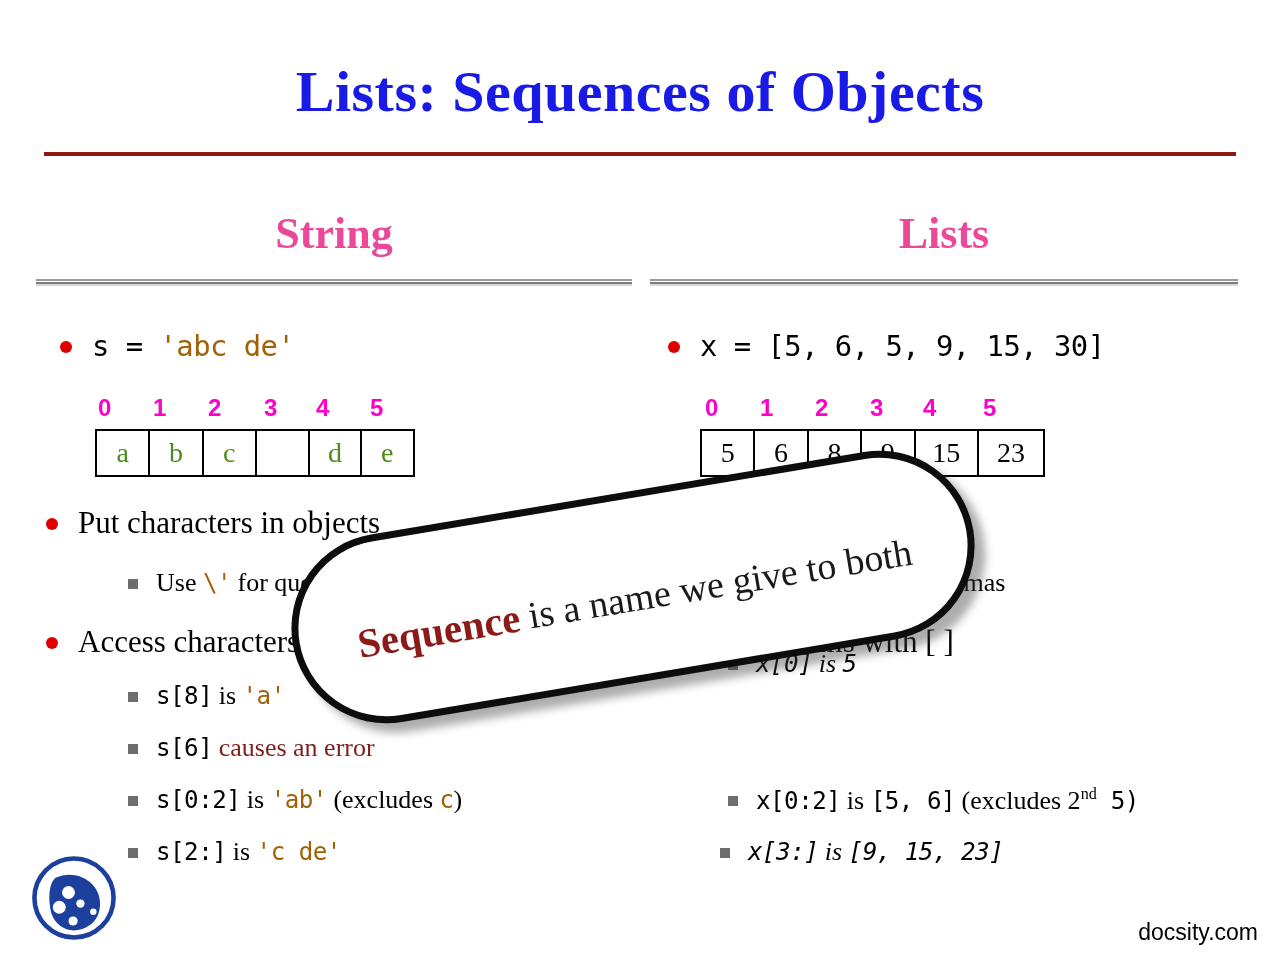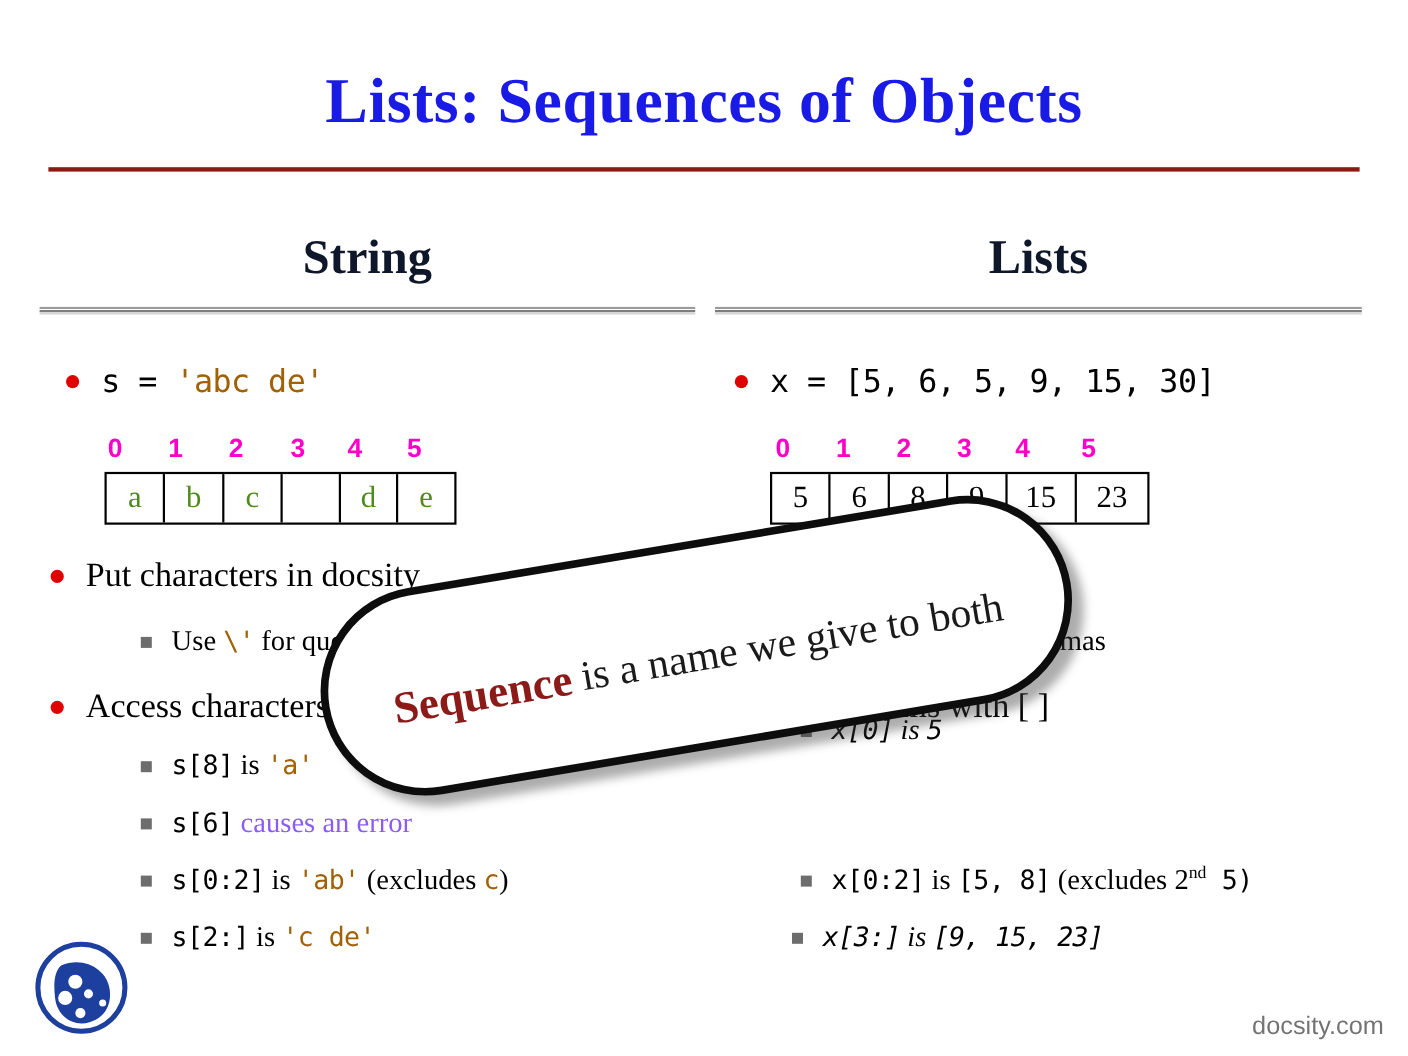--- a/index.html
+++ b/index.html
@@ -43,21 +43,21 @@
     height: 4px;
     background: #8b1a12;
   }
 
   
   .col-heading {
     position: absolute;
     font-family: "Liberation Serif", serif;
     font-weight: bold;
     font-size: 44px;
-    color: #0f172a;
+    color: #ec4899;
     text-align: center;
     white-space: nowrap;
   }
   #heading-string { top: 208px; left: 36px;  width: 596px; }
   #heading-list   { top: 208px; left: 650px; width: 588px; }
 
   
   .col-rule {
     position: absolute;
     height: 7px;
@@ -104,21 +104,21 @@
     margin-right: 18px;
     margin-bottom: 3px;
   }
 
   .mono {
     font-family: "DejaVu Sans Mono", "Liberation Mono", monospace;
     font-size: 0.93em;
     letter-spacing: -0.5px;
   }
   .green { color: #a16207; }
-  .red   { color: #8b5cf6; }
+  .red   { color: #7f1d1d; }
   sup { font-size: 0.62em; vertical-align: super; }
 
   
   .idx-row {
     position: absolute;
     font-family: "Liberation Sans", sans-serif;
     font-weight: bold;
     font-size: 24px;
     color: #ff00c8;
   }
@@ -199,21 +199,21 @@
     height: 92px;
   }
 
   
   #footer-brand {
     position: absolute;
     right: 22px;
     bottom: 14px;
     font-family: "Liberation Sans", sans-serif;
     font-size: 23px;
-    color: #737373;
+    color: #000000;
     white-space: nowrap;
   }
 </style>
 </head>
 <body>
 
 <div class="slide">
 
   <div id="slide-title">Lists: Sequences of Objects</div>
   <div id="title-rule"></div>
@@ -239,21 +239,21 @@
   <div class="cellbox" id="string-cells" style="left:95px; top:429px; width:320px; height:48px;">
     <div class="cell" style="width:54px;">a</div>
     <div class="cell" style="width:54px;">b</div>
     <div class="cell" style="width:54px;">c</div>
     <div class="cell" style="width:54px;"></div>
     <div class="cell" style="width:52px;">d</div>
     <div class="cell" style="width:52px;">e</div>
   </div>
 
   <div class="lvl1" style="left:46px; top:505px;">
-    <span class="dot"></span><span>Put characters in docsity</span>
+    <span class="dot"></span><span>Put characters in objects</span>
   </div>
 
   <div class="lvl2" style="left:128px; top:568px;">
     <span class="sq"></span><span>Use </span><span class="mono green">\'</span><span> for quote</span>
   </div>
 
   <div class="lvl1" style="left:46px; top:624px;">
     <span class="dot"></span><span>Access characters with [ ]</span>
   </div>
 
@@ -306,21 +306,21 @@
   <div class="lvl1" style="left:660px; top:624px;">
     <span class="dot"></span><span>Access items with [ ]</span>
   </div>
 
   <div class="lvl2" style="left:728px; top:649px;font-style:italic;">
     <span class="sq"></span><span class="mono">x[0]</span><span> is </span><span class="mono">5</span>
   </div>
 
 
   <div class="lvl2" style="left:728px; top:785px;">
-    <span class="sq"></span><span class="mono">x[0:2]</span><span> is </span><span class="mono">[5, 8]</span><span> (excludes 2</span><sup>nd</sup><span class="mono"> 5)</span>
+    <span class="sq"></span><span class="mono">x[0:2]</span><span> is </span><span class="mono">[5, 6]</span><span> (excludes 2</span><sup>nd</sup><span class="mono"> 5)</span>
   </div>
 
   <div class="lvl2" style="left:720px; top:837px;font-style:italic;">
     <span class="sq"></span><span class="mono">x[3:]</span><span> is </span><span class="mono">[9, 15, 23]</span>
   </div>
 
   <div id="callout">
     <div id="callout-shape"></div>
     <div id="callout-text">
       <span class="kw">Sequence</span>

